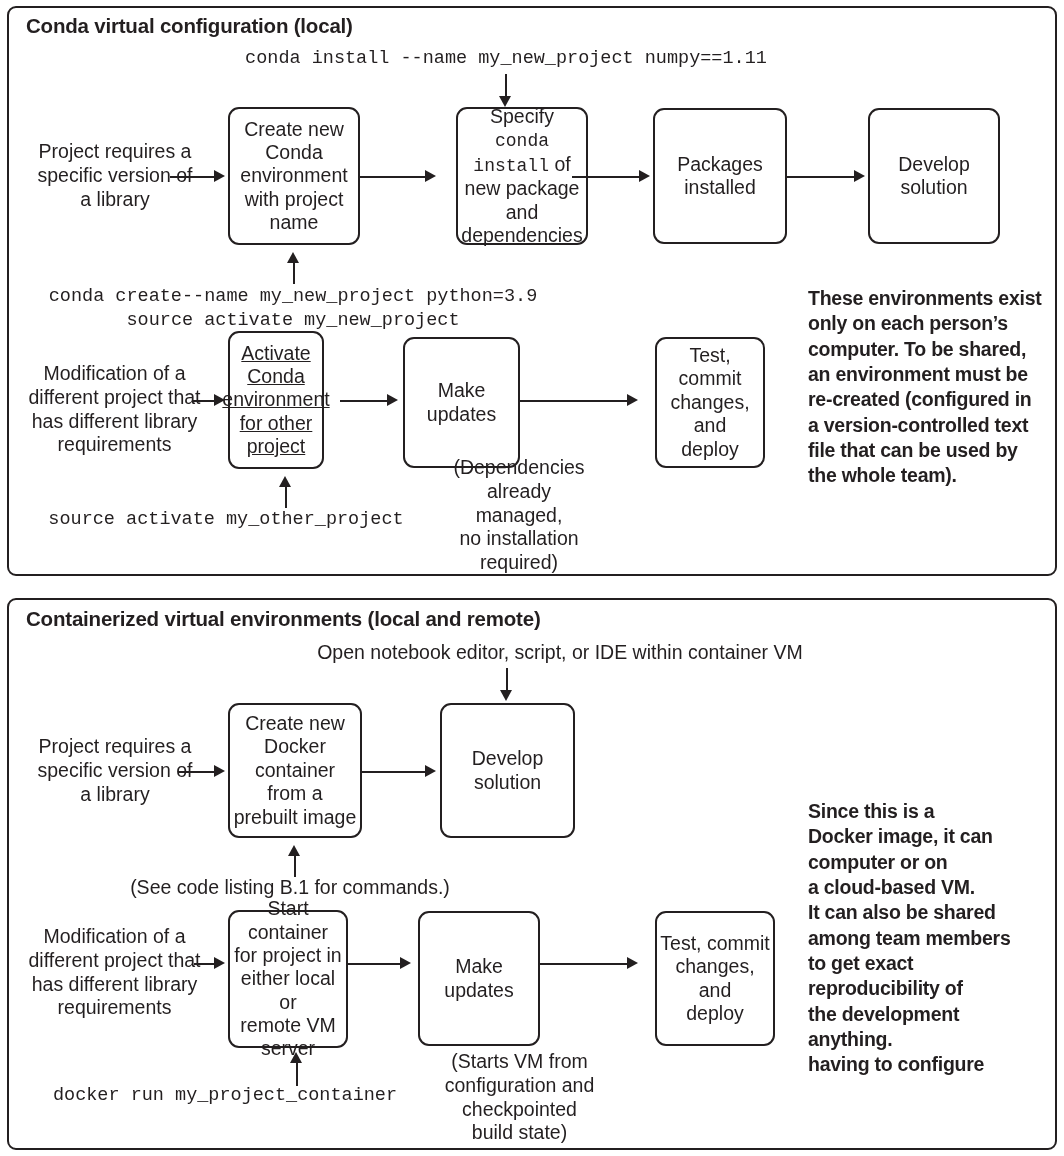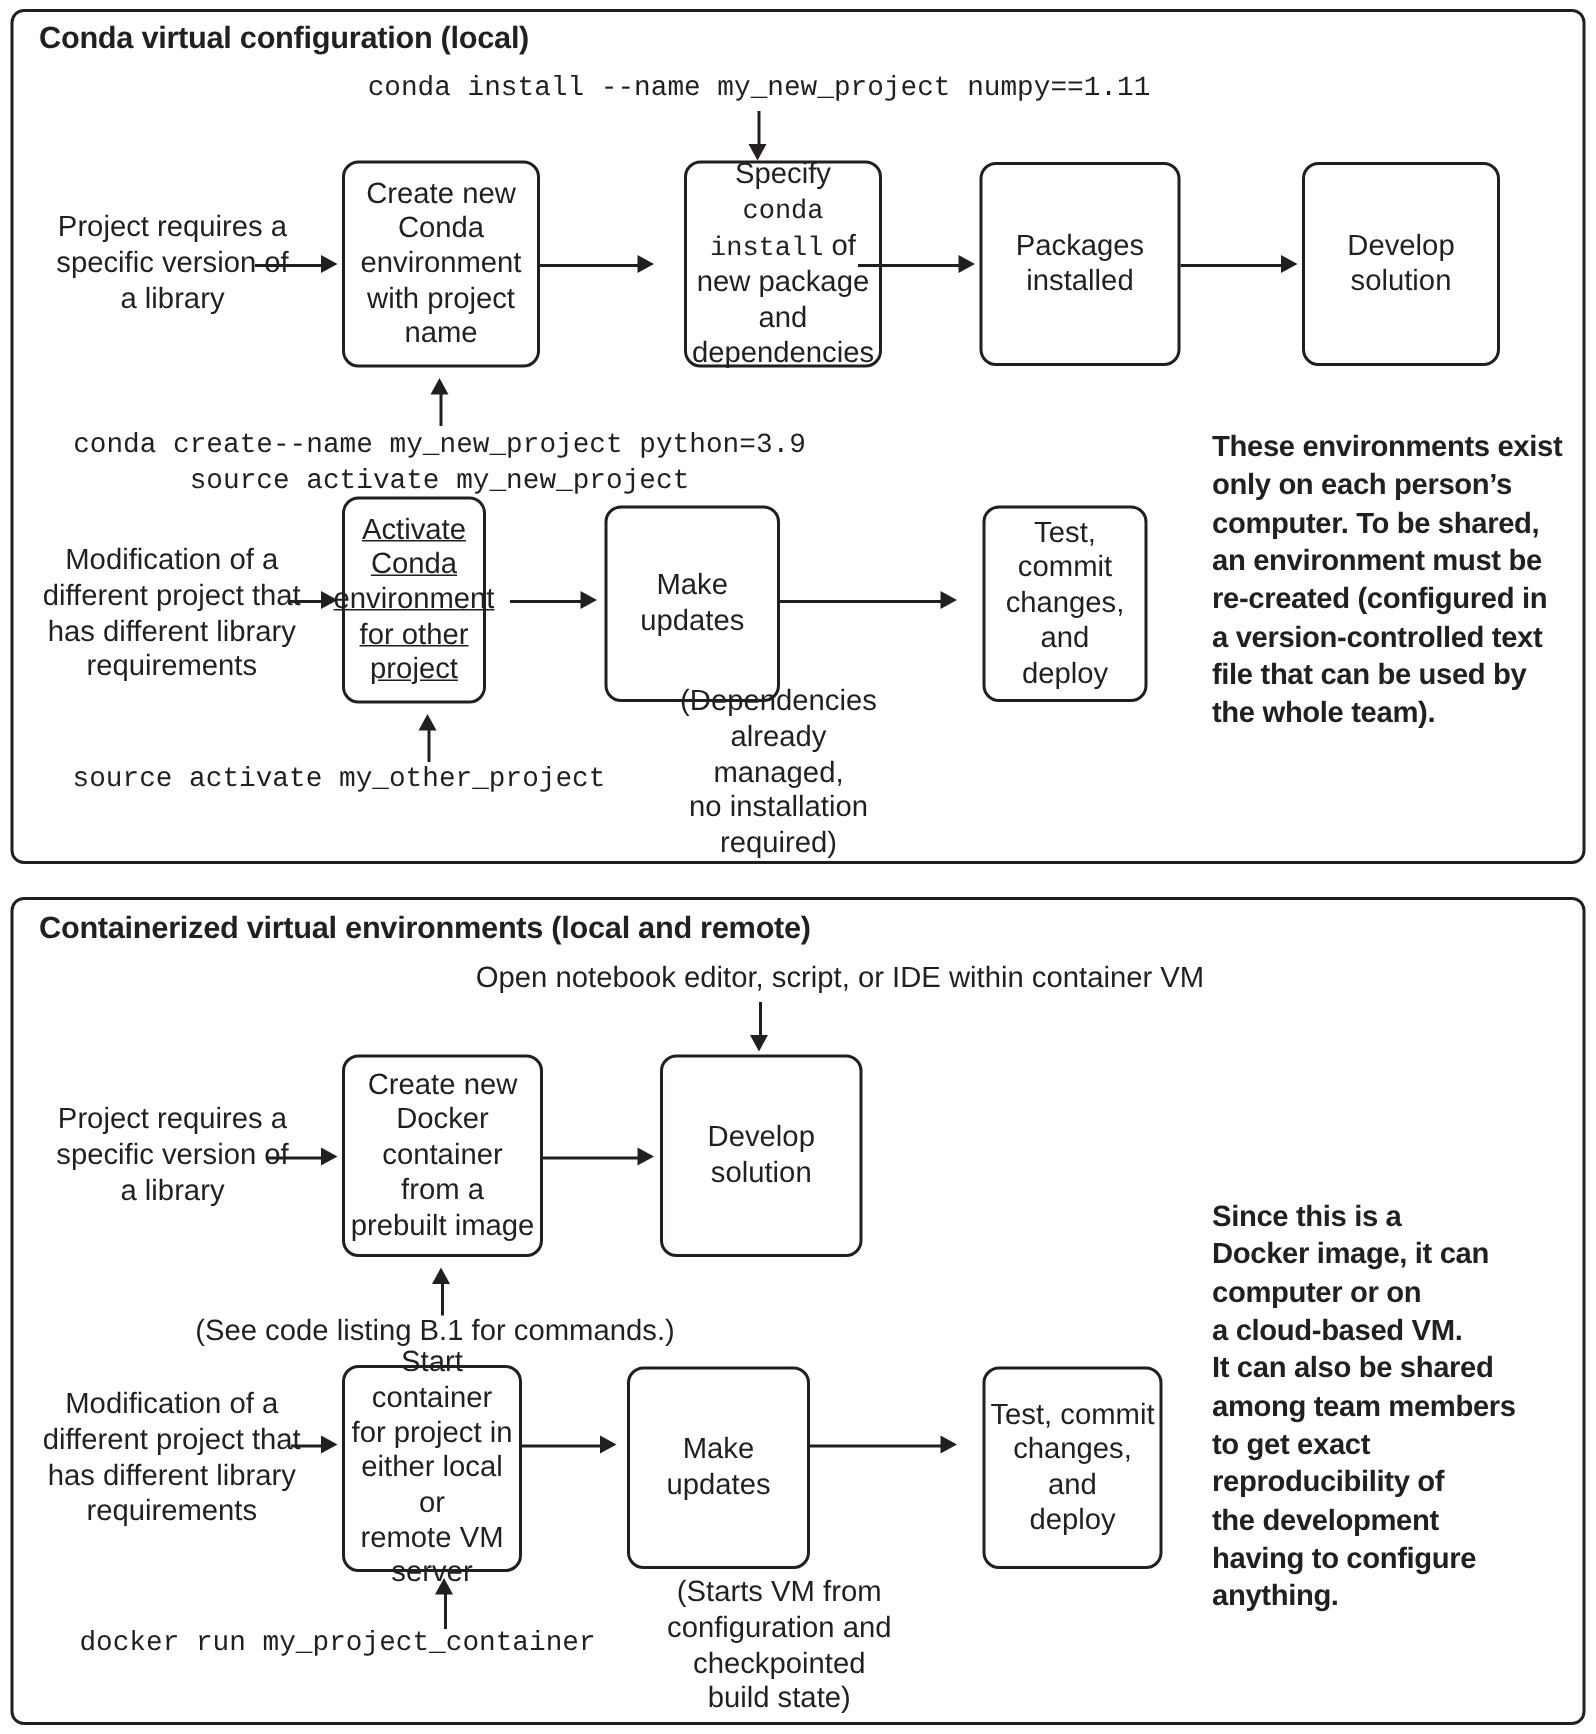--- a/index.html
+++ b/index.html
@@ -309,15 +309,15 @@
 <div class="callout" style="left:808px;top:799px;width:250px;">
   <div>Since this is a</div>
   <div>Docker image, it can</div>
   <div>computer or on</div>
   <div>a cloud-based VM.</div>
   <div>It can also be shared</div>
   <div>among team members</div>
   <div>to get exact</div>
   <div>reproducibility of</div>
   <div>the development</div>
+  <div>anything.</div>
   <div>having to configure</div>
-  <div>anything.</div>
 </div>
 
 </body></html>

